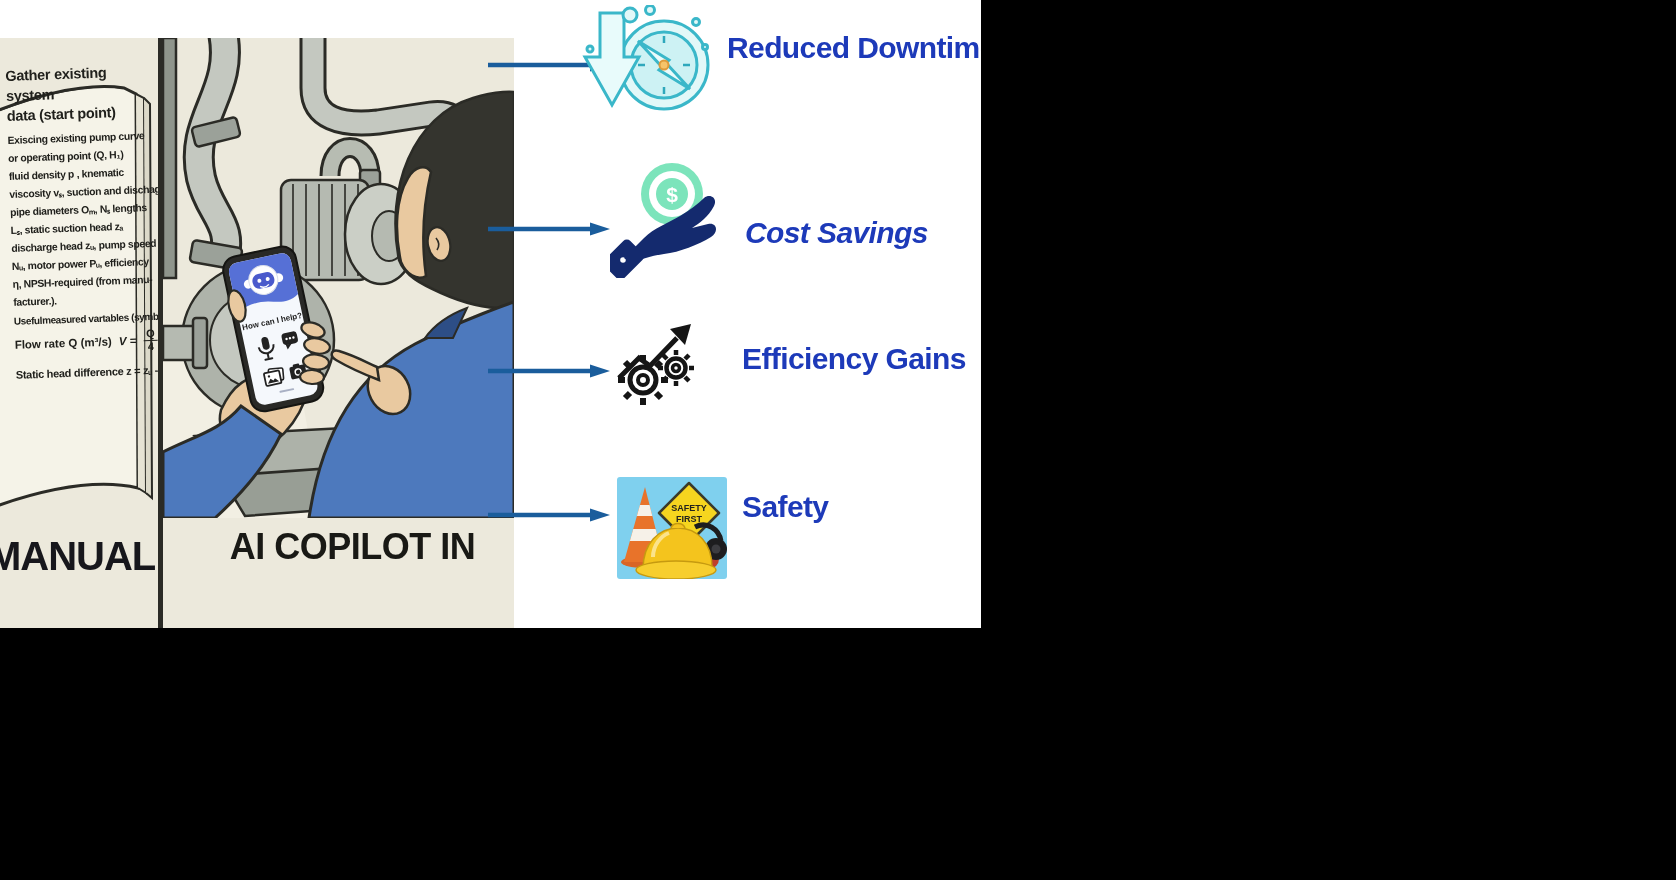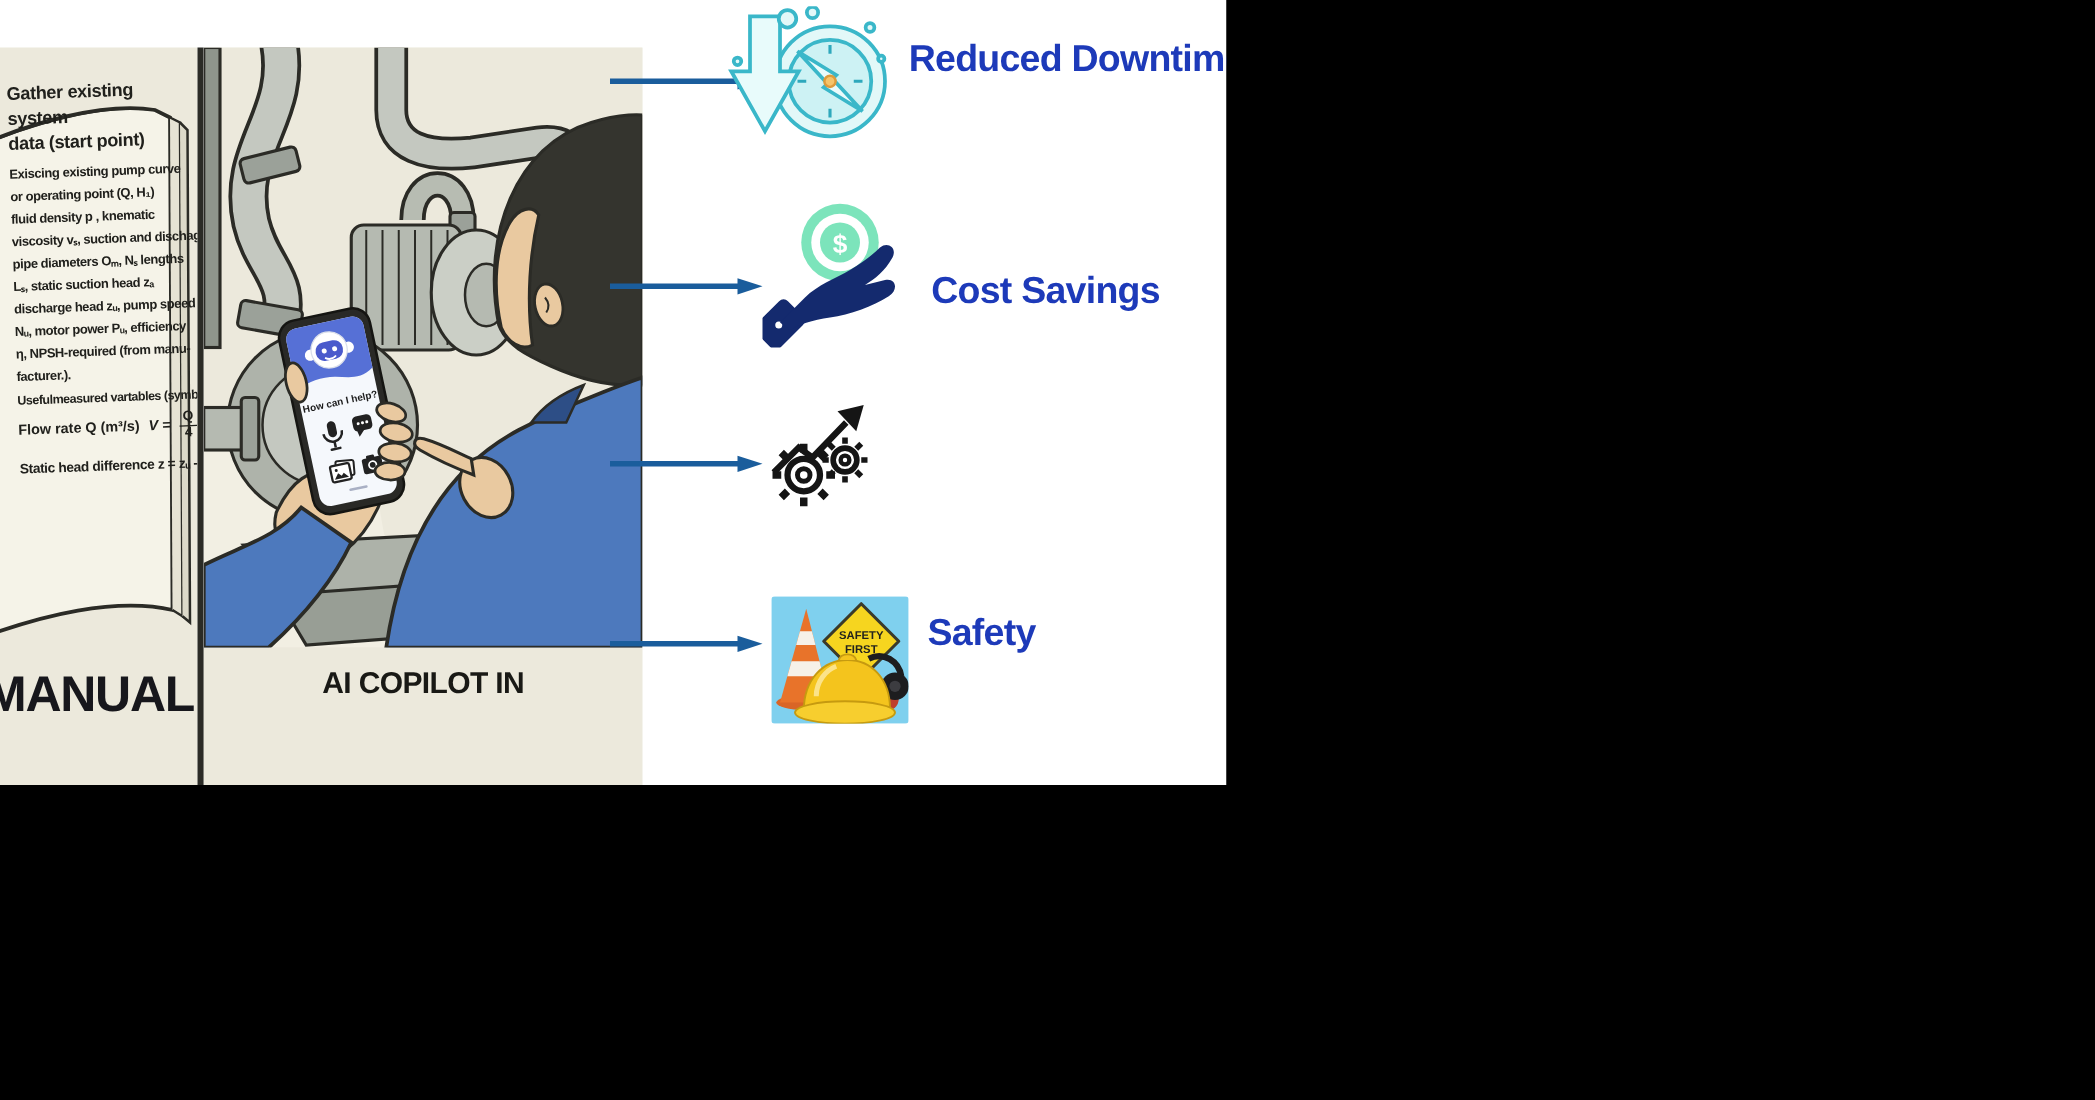--- a/index.html
+++ b/index.html
@@ -20,22 +20,22 @@
   .frac{display:inline-flex;flex-direction:column;align-items:center;line-height:1.05;font-size:11px;}
   .frac-num{border-bottom:1.5px solid #20201c;padding:0 3px;}
   .bk-static{font-weight:bold;font-size:11px;margin-top:10px;white-space:nowrap;letter-spacing:-0.3px;}
   #manual-label{position:absolute;left:-12px;top:496px;font-size:40px;font-weight:bold;color:#17171c;letter-spacing:-1px;white-space:nowrap;}
 
   
   #divider{position:absolute;left:158px;top:38px;width:5px;height:590px;background:#2b2b26;}
 
   
   #app-panel{position:absolute;left:163px;top:38px;width:351px;height:590px;background:#ece9dc;overflow:hidden;}
-  #app-label{position:absolute;left:0;top:490px;width:100%;text-align:center;color:#191915;
-             font-size:24px;font-weight:bold;line-height:37px;letter-spacing:-0.5px;}
+  #app-label{position:absolute;left:14px;top:490px;width:100%;text-align:center;color:#191915;
+             font-size:36px;font-weight:bold;line-height:37px;letter-spacing:-0.5px;}
 
   
   .benefit-label{position:absolute;color:#1d3ab9;font-weight:bold;font-size:30px;letter-spacing:-0.6px;white-space:nowrap;}
   .arrow{position:absolute;}
   .icon-box{position:absolute;}
   #safety-img{position:absolute;left:617px;top:477px;width:110px;height:102px;border-radius:3px;overflow:hidden;}
 </style>
 </head>
 <body>
 
@@ -223,38 +223,39 @@
     <circle cx="62" cy="34" r="31" fill="#7ce4bb"></circle>
     <circle cx="62" cy="34" r="23" fill="#fff"></circle>
     <circle cx="62" cy="34" r="16" fill="#7ce4bb"></circle>
     <text x="62" y="42" text-anchor="middle" font-size="21" font-weight="bold" fill="#fff">$</text>
     <g fill="#142a6e">
       <rect x="0" y="82" width="27" height="36" rx="5" transform="rotate(45 14 100)"></rect>
       <circle cx="13" cy="100" r="2.8" fill="#fff"></circle>
       <path d="M14,98 L34,78 C44,68 58,63 70,56 C80,50 88,44 94,38 C100,33 108,38 104,46 C98,57 90,63 82,68 L98,64 C107,62 109,72 101,77 C88,85 70,92 54,94 C40,96 28,100 22,104 Z"></path>
     </g>
   </svg>
-  <div class="benefit-label" style="left:745px;top:216px;">Cost Savings</div>
+  <div class="benefit-label" style="left:745px;top:216px;font-style:italic;">Cost Savings</div>
 
   <svg class="arrow" style="left:488px;top:363px;" width="124" height="16" viewBox="0 0 124 16">
     <line x1="0" y1="8" x2="104" y2="8" stroke="#1a5d9c" stroke-width="4.5"></line>
     <polygon points="102,1.5 122,8 102,14.5" fill="#1a5d9c"></polygon>
   </svg>
   <svg class="icon-box" style="left:613px;top:318px;" width="92" height="90" viewBox="0 0 92 90">
     <g stroke="#151515" fill="none">
       <circle cx="30" cy="62" r="13" stroke-width="5"></circle>
       <circle cx="30" cy="62" r="5" stroke-width="4"></circle>
       <path d="M30,44 v-7 M30,80 v7 M12,62 h-7 M48,62 h7 M17,49 l-5,-5 M43,49 l5,-5 M17,75 l-5,5 M43,75 l5,5" stroke-width="6"></path>
       <circle cx="63" cy="50" r="9.5" stroke-width="4.5"></circle>
       <circle cx="63" cy="50" r="3.5" stroke-width="3.5"></circle>
       <path d="M63,37 v-5 M63,63 v5 M50,50 h-5 M76,50 h5 M54,41 l-4,-4 M72,41 l4,-4 M54,59 l-4,4 M72,59 l4,4" stroke-width="4.5"></path>
       <path d="M6,60 L26,40 L37,48 L64,20" stroke-width="5"></path>
     </g>
     <polygon points="57,11 78,6 72,27" fill="#151515"></polygon>
   </svg>
+  <div class="benefit-label" style="left:742px;top:342px;">Efficiency Gains</div>
 
   <svg class="arrow" style="left:488px;top:507px;" width="124" height="16" viewBox="0 0 124 16">
     <line x1="0" y1="8" x2="104" y2="8" stroke="#1a5d9c" stroke-width="4.5"></line>
     <polygon points="102,1.5 122,8 102,14.5" fill="#1a5d9c"></polygon>
   </svg>
   <div id="safety-img">
     <svg width="110" height="102" viewBox="0 0 110 102">
       <rect x="0" y="0" width="110" height="102" fill="#7fd0ee"></rect>
       <g>
         <rect x="70" y="58" width="5" height="30" fill="#8a8f94"></rect>

